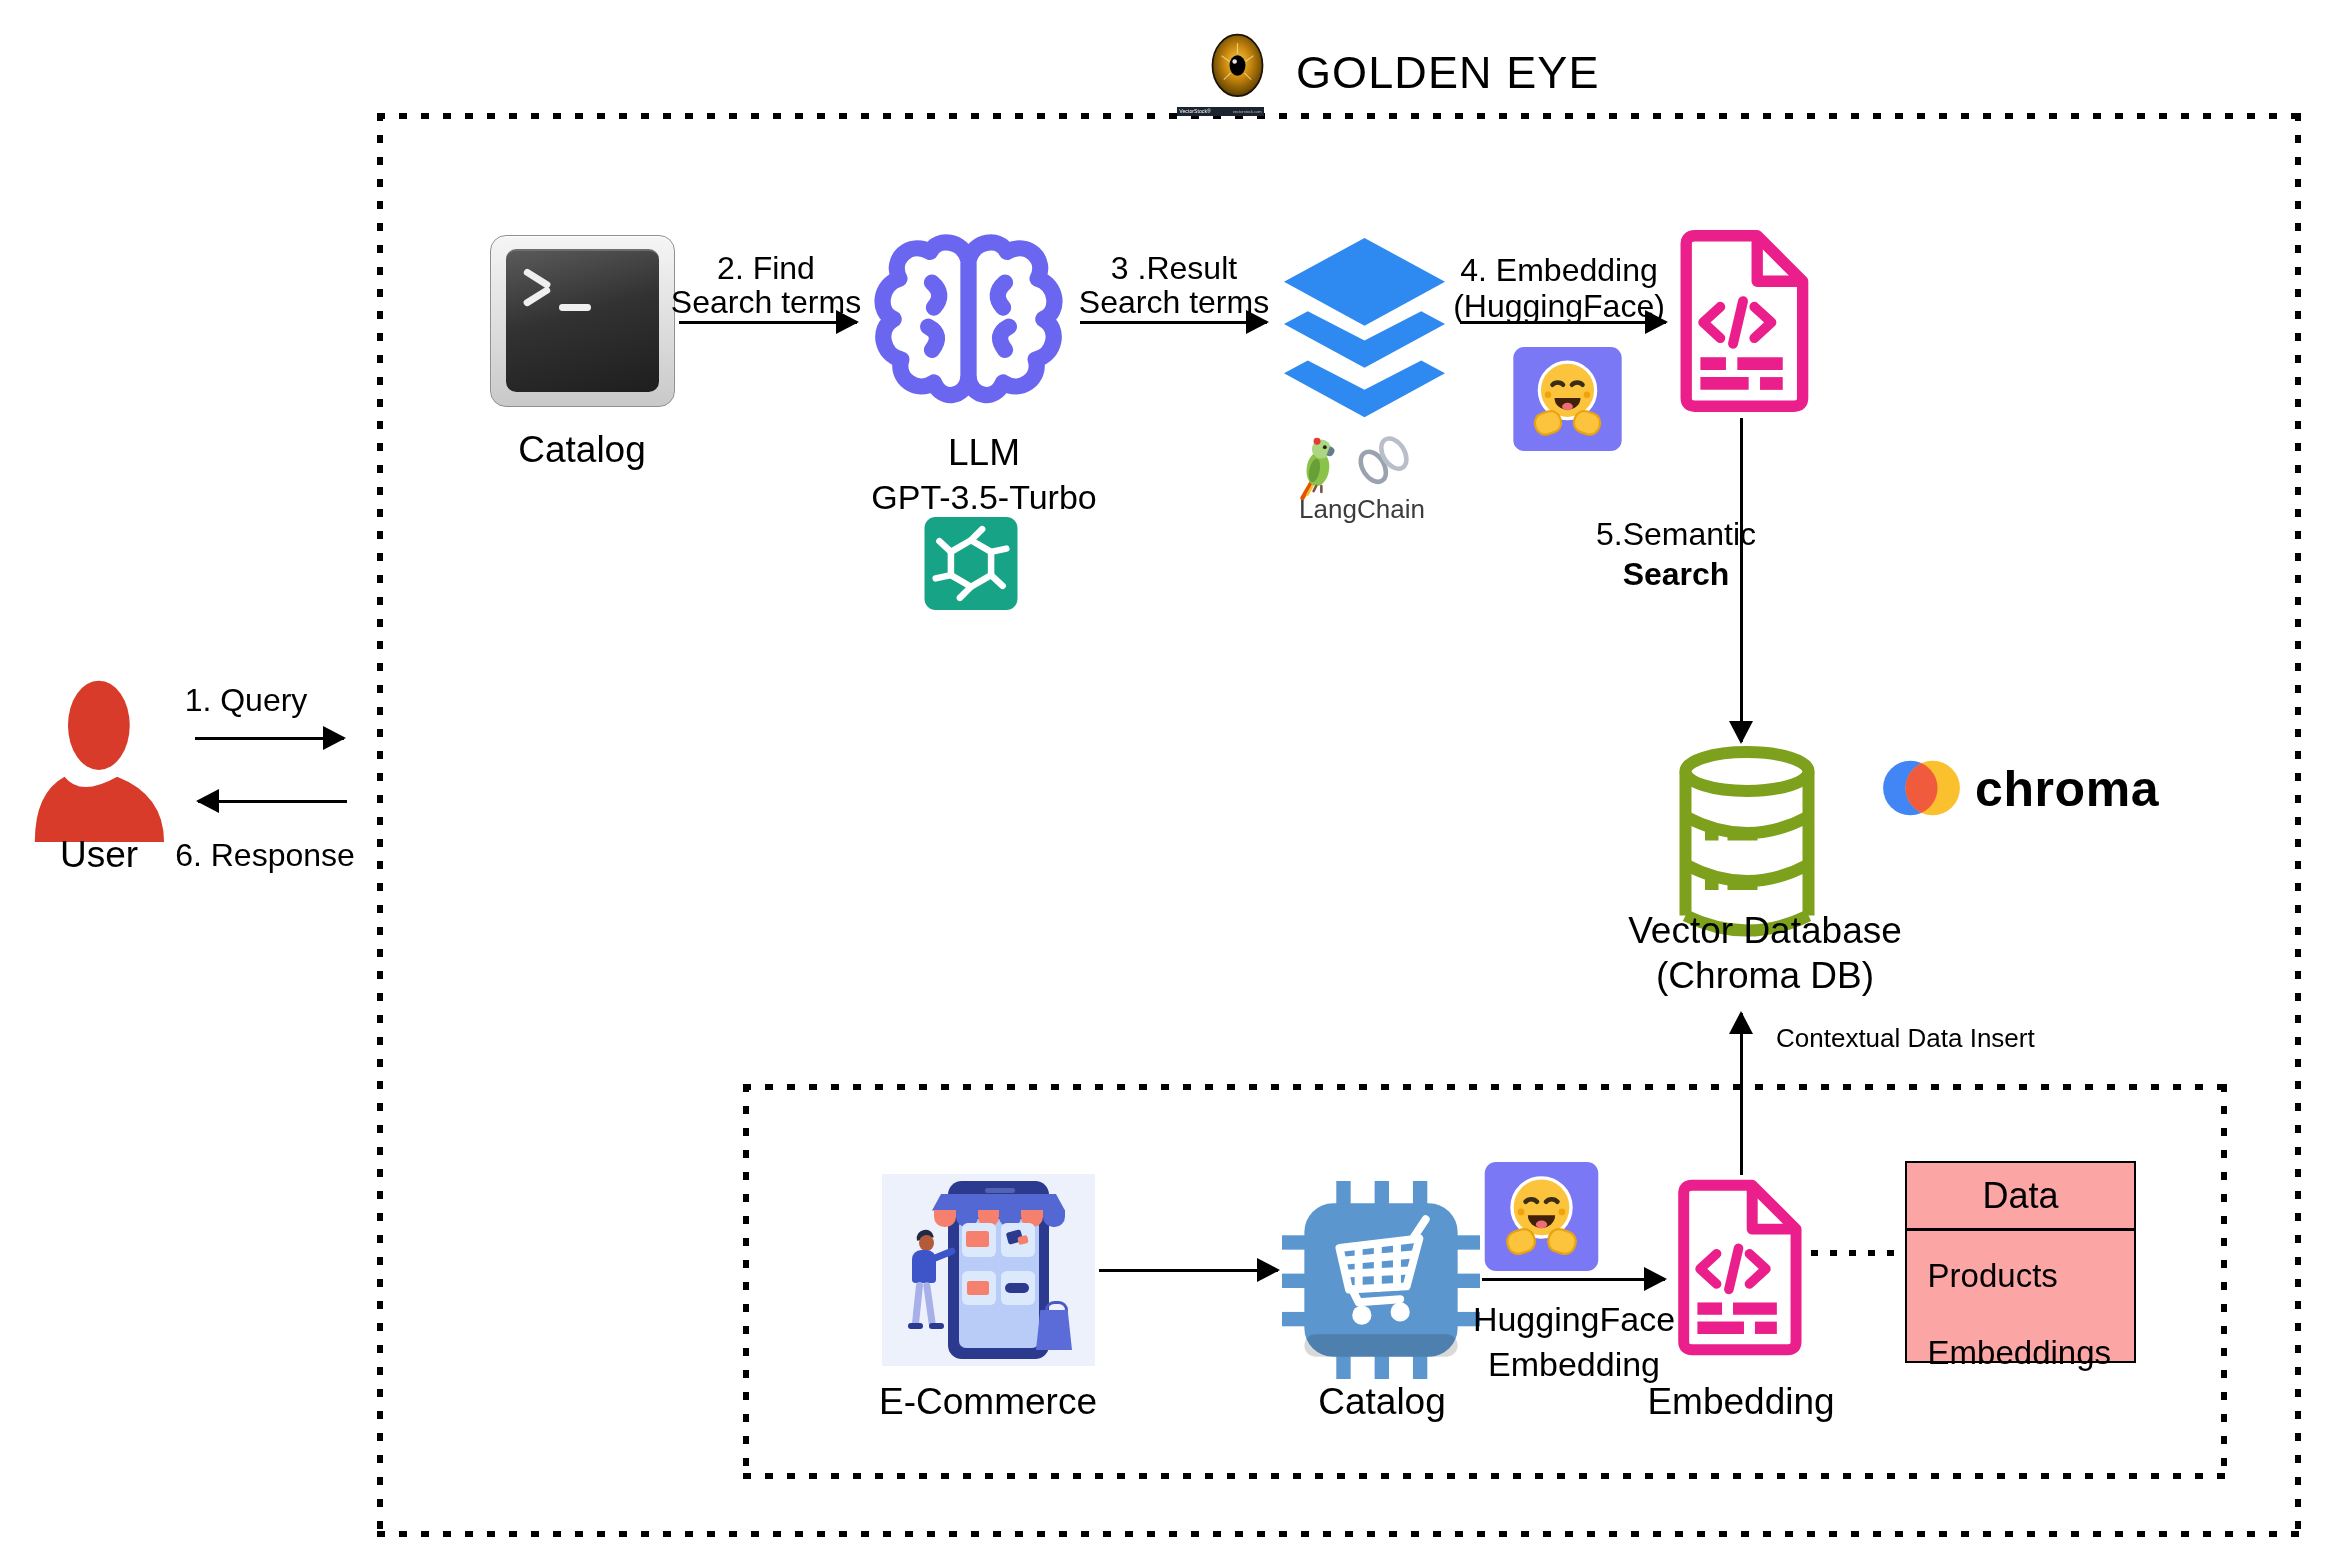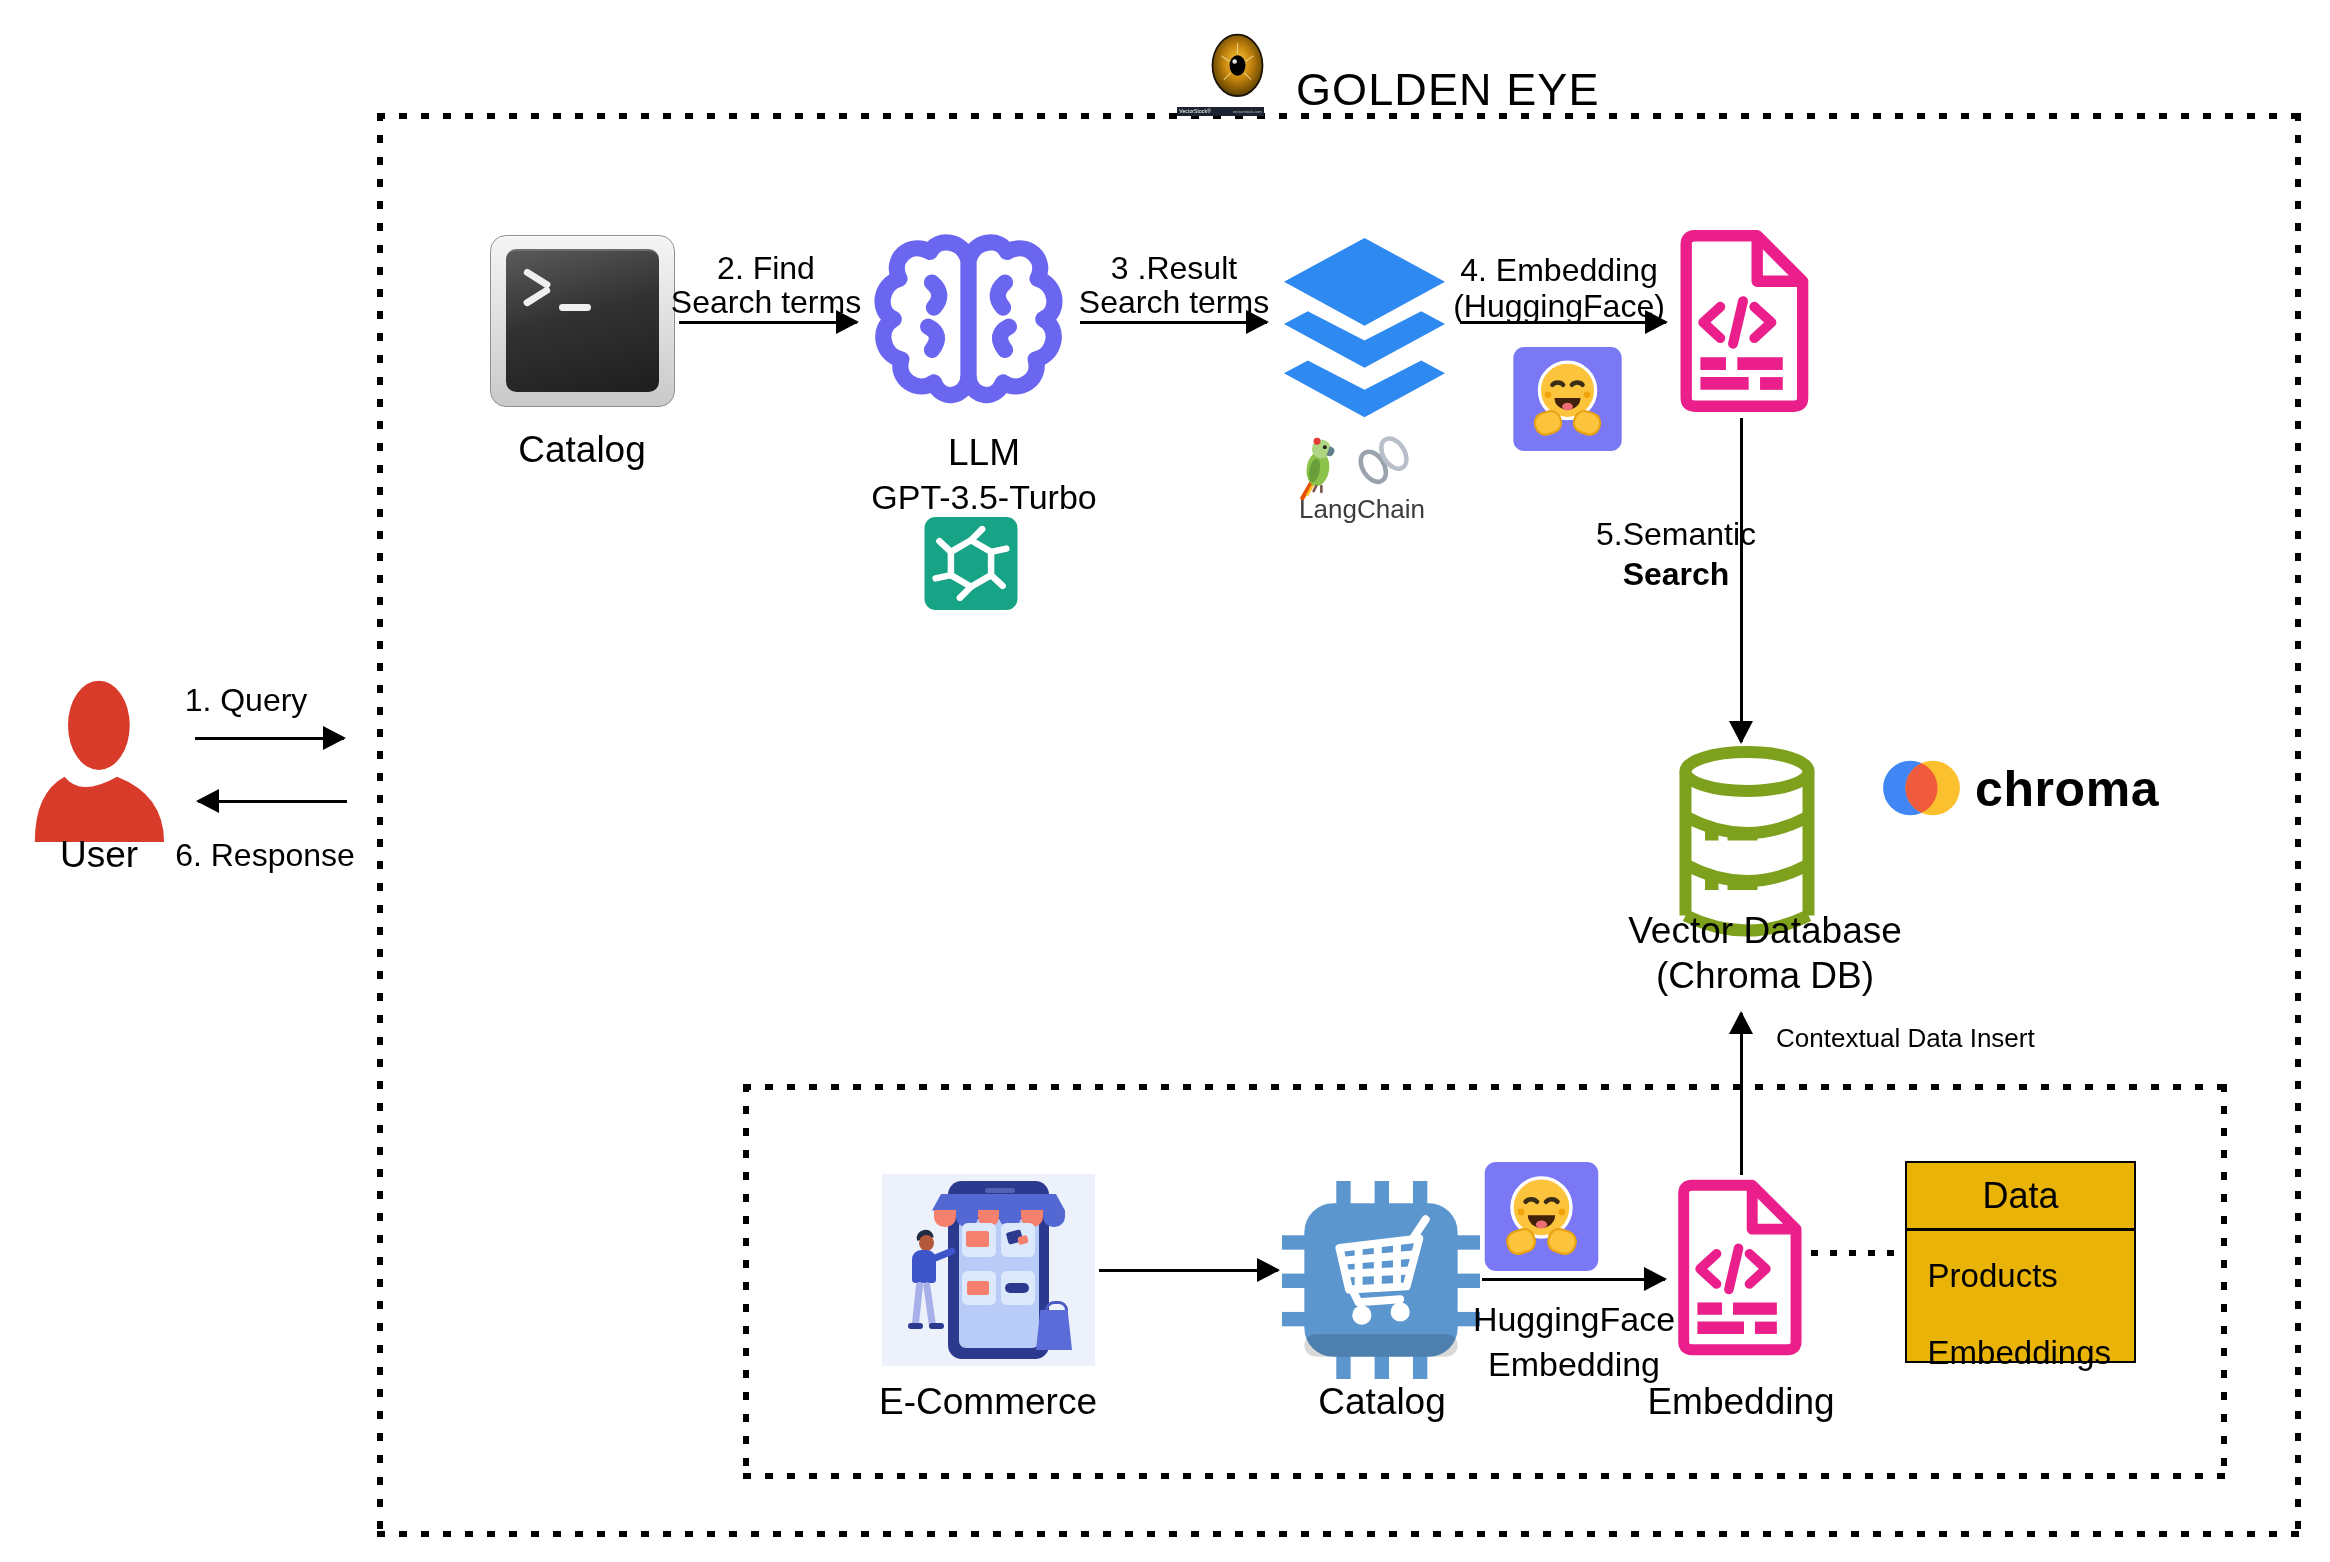--- a/index.html
+++ b/index.html
@@ -31,21 +31,21 @@
     background:linear-gradient(165deg,#5a5a5a 0%,#323232 45%,#1e1e1e 100%);border-top:2.3px solid #6e6e6e;}
   .term-gt1,.term-gt2{position:absolute;width:30px;height:7.4px;background:#efefef;border-radius:3.4px;}
   .term-gt1{left:16px;top:24px;transform:rotate(32deg);}
   .term-gt2{left:16px;top:42px;transform:rotate(-32deg);}
   .term-us{position:absolute;left:53px;top:53px;width:32px;height:7.4px;background:#efefef;border-radius:3.4px;}
   
   .wm{position:absolute;left:1177px;top:107px;width:87px;height:8.6px;background:#1c2330;color:#fff;
     font-size:5.2px;display:flex;justify-content:space-between;align-items:center;padding:0 2.3px;box-sizing:border-box;}
   .wm .wr{opacity:.65;font-size:4px;}
   
-  .dtable{position:absolute;left:1905px;top:1161px;width:231px;height:202px;border:2.9px solid #000;background:#eab308;box-sizing:border-box;}
+  .dtable{position:absolute;left:1905px;top:1161px;width:231px;height:202px;border:2.9px solid #000;background:#fca5a5;box-sizing:border-box;}
   .dtable .hd{height:65px;border-bottom:3.4px solid #000;display:flex;align-items:center;justify-content:center;font-size:36px;}
   .dtable .rw{font-size:33px;padding-left:20.6px;}
   .dtable .rw.p{margin-top:26px;}
   .dtable .rw.e{margin-top:39px;}
   
   .ecom{position:absolute;left:882px;top:1174px;width:213px;height:192px;background:#edf1fc;overflow:hidden;}
   .ec-phone{position:absolute;left:66px;top:6.9px;width:101px;height:178px;background:#2b3a8f;border-radius:13.7px;}
   .ec-notch{position:absolute;left:103px;top:13.7px;width:30px;height:5.7px;background:#5262b5;border-radius:2.9px;}
   .ec-screen{position:absolute;left:77px;top:45px;width:80px;height:129px;background:#b9cbf7;border-radius:6.9px;}
   .ec-canopy{position:absolute;left:50px;top:19.5px;width:133px;height:17px;background:#5468d4;
@@ -63,21 +63,21 @@
   .ec-arm{position:absolute;left:49px;top:77px;width:25px;height:7.4px;background:#3d55c8;border-radius:4px;transform:rotate(-22deg);}
   .ec-leg1{position:absolute;left:32px;top:108px;width:7.4px;height:45px;background:#a7b0e8;border-radius:3.4px;transform:rotate(6deg);}
   .ec-leg2{position:absolute;left:44px;top:108px;width:7.4px;height:45px;background:#a7b0e8;border-radius:3.4px;transform:rotate(-8deg);}
   .ec-shoe1{position:absolute;left:26px;top:149px;width:15px;height:5.7px;background:#2b3a8f;border-radius:2.9px;}
   .ec-shoe2{position:absolute;left:47px;top:149px;width:15px;height:5.7px;background:#2b3a8f;border-radius:2.9px;}
   .ec-bag{position:absolute;left:154px;top:136px;width:36px;height:40px;background:#5b6cd9;
     clip-path:polygon(12% 0,88% 0,100% 100%,0 100%);}
   .ec-bagh{position:absolute;left:163px;top:127px;width:17px;height:15px;border:3.4px solid #4a59c4;border-bottom:none;border-radius:9.2px 9.2px 0 0;}
   .langchain-txt{font-size:26px;color:#3c3c3c;}
   .chroma-txt{font-size:50px;font-weight:700;letter-spacing:0.6px;}
-  .title-txt{font-size:45px;font-weight:500;letter-spacing:1.1px;margin-top:17px;}
+  .title-txt{font-size:45px;font-weight:500;letter-spacing:1.1px;}
 </style>
 </head>
 <body>
 
 <div id="canvas">
 
   <div class="dh" style="left:377px;top:113px;width:1925px;"></div>
   <div class="dh" style="left:377px;top:1531px;width:1925px;"></div>
   <div class="dv" style="left:377px;top:113px;height:1424px;"></div>
   <div class="dv" style="left:2295px;top:113px;height:1424px;"></div>

